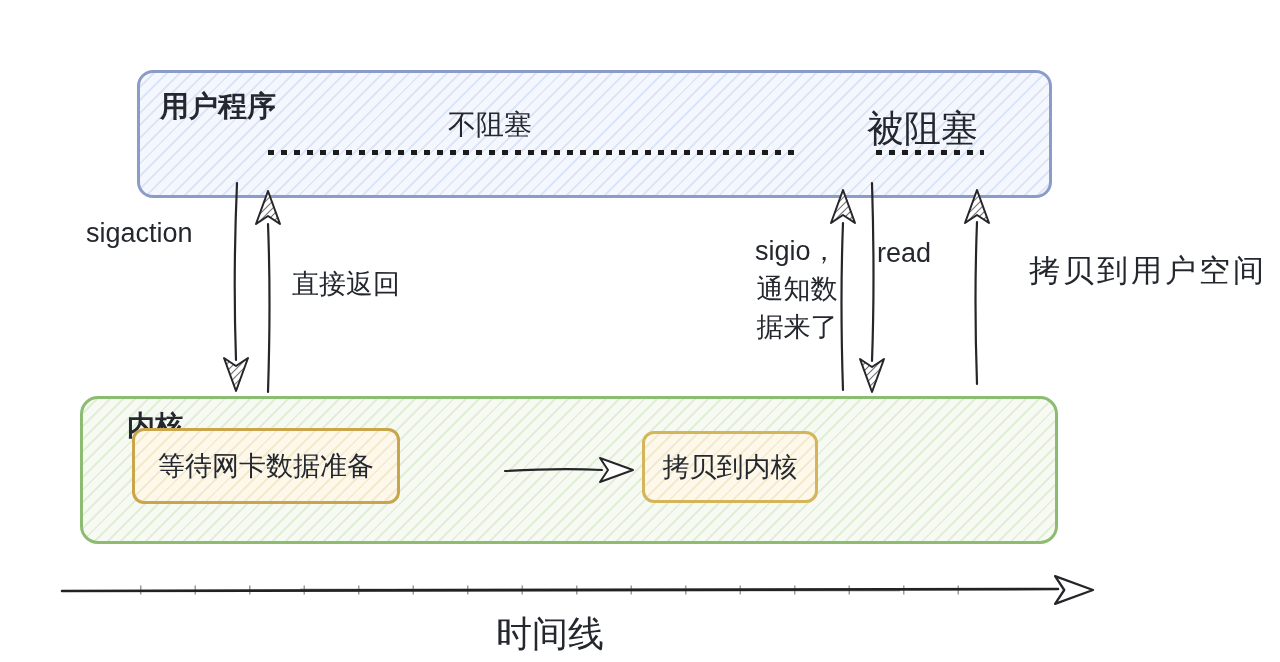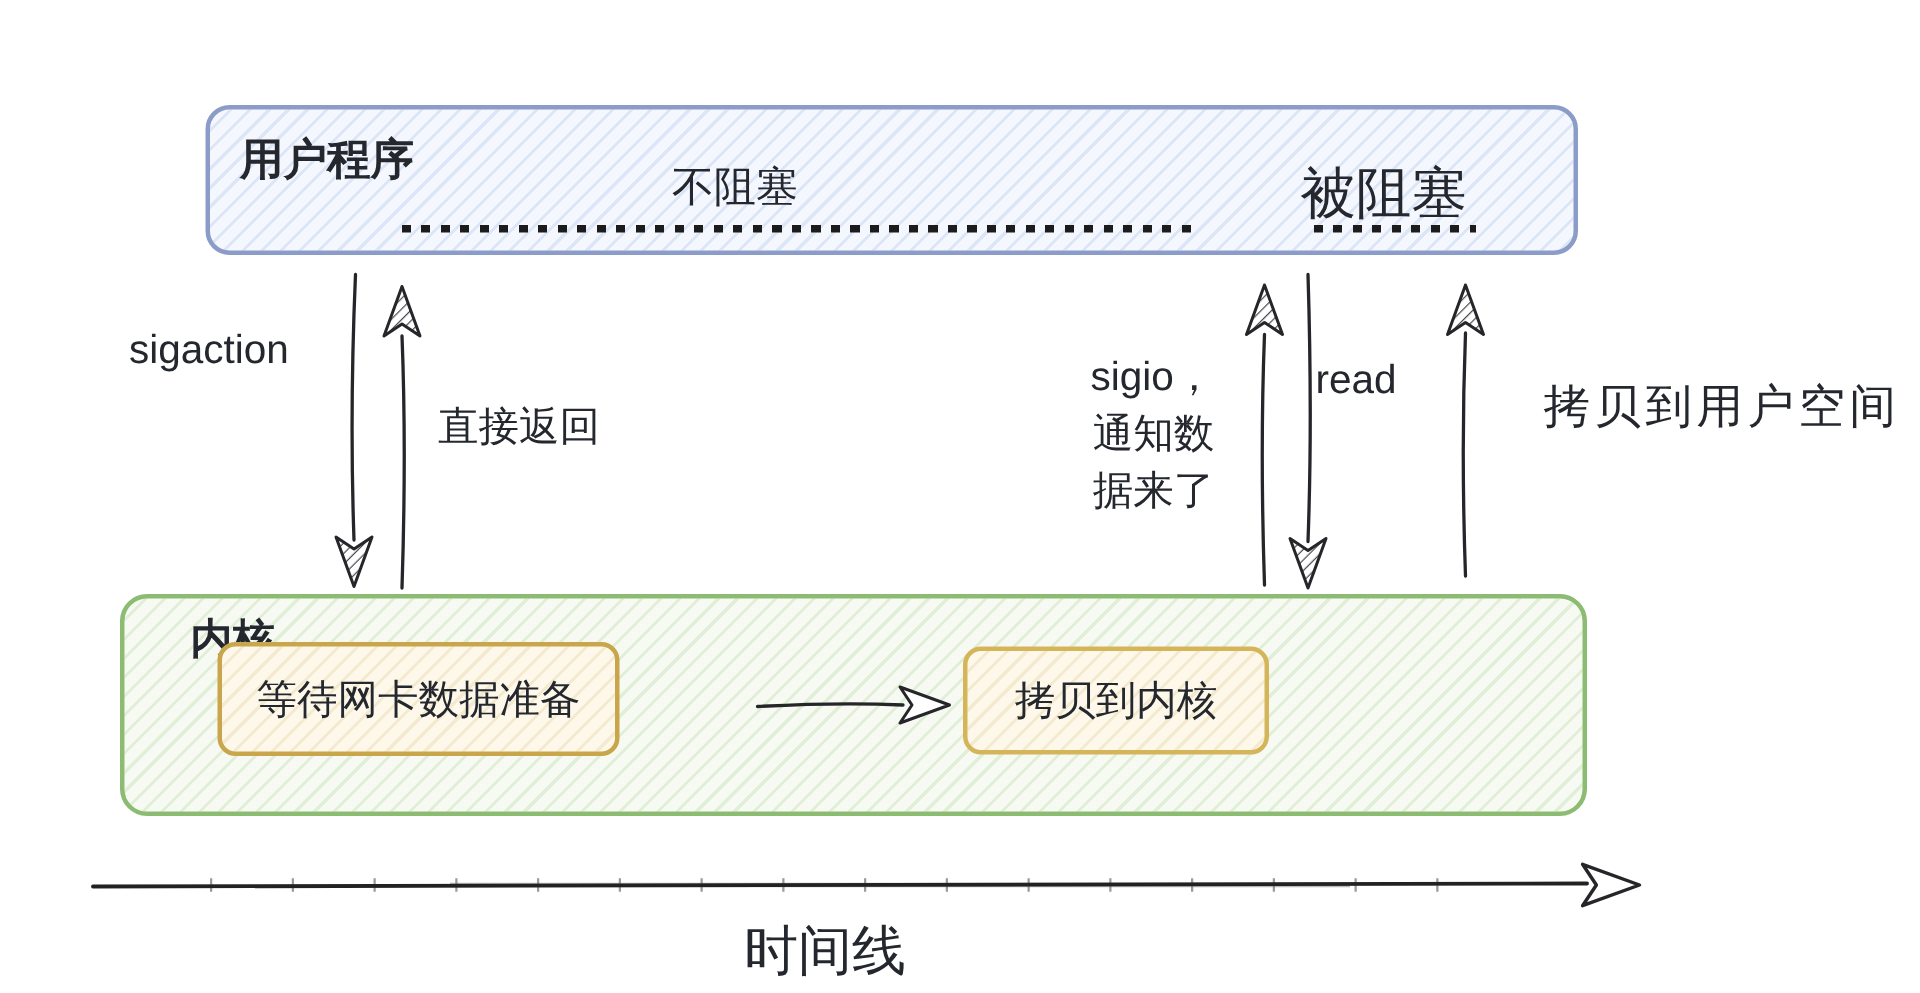--- a/index.html
+++ b/index.html
@@ -6,21 +6,21 @@
   html,body { background:#ffffff; }
   .canvas {
     position:relative; width:1280px; height:662px; background:#ffffff;
     font-family:"Liberation Sans","DejaVu Sans",sans-serif;
     color:var(--text,#24282e); overflow:hidden;
   }
   .label { position:absolute; white-space:nowrap; color:var(--text,#24282e);text-align:right; }
 
   
   .user-box {
-    position:absolute; left:137px; top:70px; width:915px; height:100px;
+    position:absolute; left:137px; top:70px; width:915px; height:128px;
     border:3px solid var(--user_box_border,#8c9cc8); border-radius:16px;
     background-color:var(--user_box_fill,#f4f7fd);
     background-image:repeating-linear-gradient(135deg,
       var(--user_box_hatch,#dde6f6) 0 2px, transparent 2px 9px);
   }
   .kernel-box {
     position:absolute; left:80px; top:396px; width:978px; height:148px;
     border:3px solid var(--kernel_box_border,#8cbb72); border-radius:18px;
     background-color:var(--kernel_box_fill,#f6faf2);
     background-image:repeating-linear-gradient(135deg,
@@ -32,38 +32,38 @@
 
   
   .step {
     position:absolute; display:flex; align-items:center; justify-content:center;
     border:3px solid var(--step_box_border,#c9a54b); border-radius:12px;
     background-color:var(--step_box_fill,#fdf8ea);
     background-image:repeating-linear-gradient(135deg,
       var(--step_box_hatch,#f4ead0) 0 2px, transparent 2px 9px);
     font-size:27px; color:var(--text,#24282e);
   }
-  .step1 { left:145px; top:428px; width:268px; height:76px; }
-  .step2 { left:642px; top:431px; width:204px; height:72px; border-color:#d4b55a; }
+  .step1 { left:132px; top:428px; width:268px; height:76px; }
+  .step2 { left:642px; top:431px; width:176px; height:72px; border-color:#d4b55a; }
 
   
   .dotted {
     position:absolute; height:5px;
     background-image:repeating-linear-gradient(90deg,#1c1c1c 0 6px, transparent 6px 13px);
   }
   .dotted.long { left:268px; top:150px; width:527px; }
   .dotted.short { left:876px; top:150px; width:108px; }
 
   
   .not-blocked { left:448px; top:106px; font-size:28px; }
   .blocked     { left:867px; top:104px; font-size:37px; }
   .sigaction   { left:86px;  top:218px; font-size:27px; }
   .direct-return { left:292px; top:266px; font-size:27px; }
   .sigio { left:727px; top:232px; font-size:27px; line-height:38px; }
-  .sigio span { display:block; }
+  .sigio span { display:block;margin-left:28px; }
   .read { left:877px; top:238px; font-size:27px; }
   .copy-user { left:1029px; top:250px; font-size:31px; letter-spacing:3px; }
   .timeline-label { left:496px; top:610px; font-size:36px; }
 
   
   svg.arrows { position:absolute; left:0; top:0; pointer-events:none; }
   .shaft { stroke:var(--arrow,#26262a); stroke-width:2.2; fill:none; stroke-linecap:round; }
   .head  { stroke:var(--arrow,#26262a); stroke-width:2; fill:url(#ahatch); stroke-linejoin:round; }
   .head-open { fill:#ffffff; }
   .ticks { stroke:#9b9b9b; stroke-width:9; stroke-dasharray:1.5 53; }

